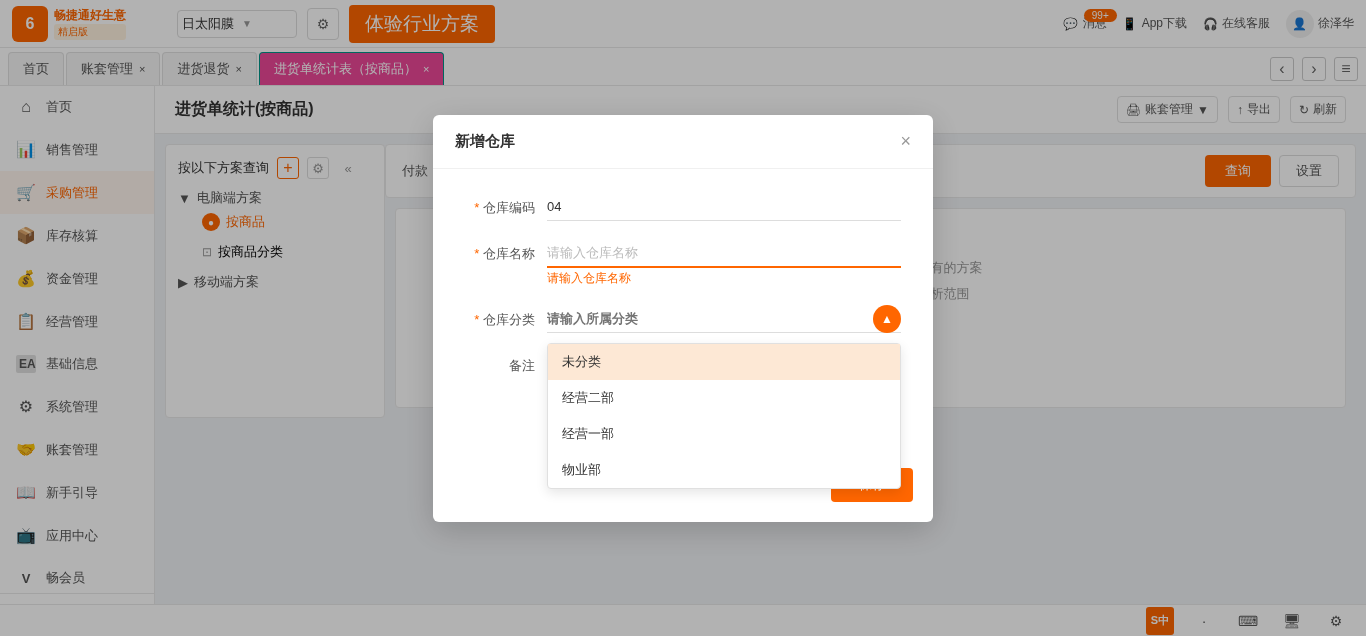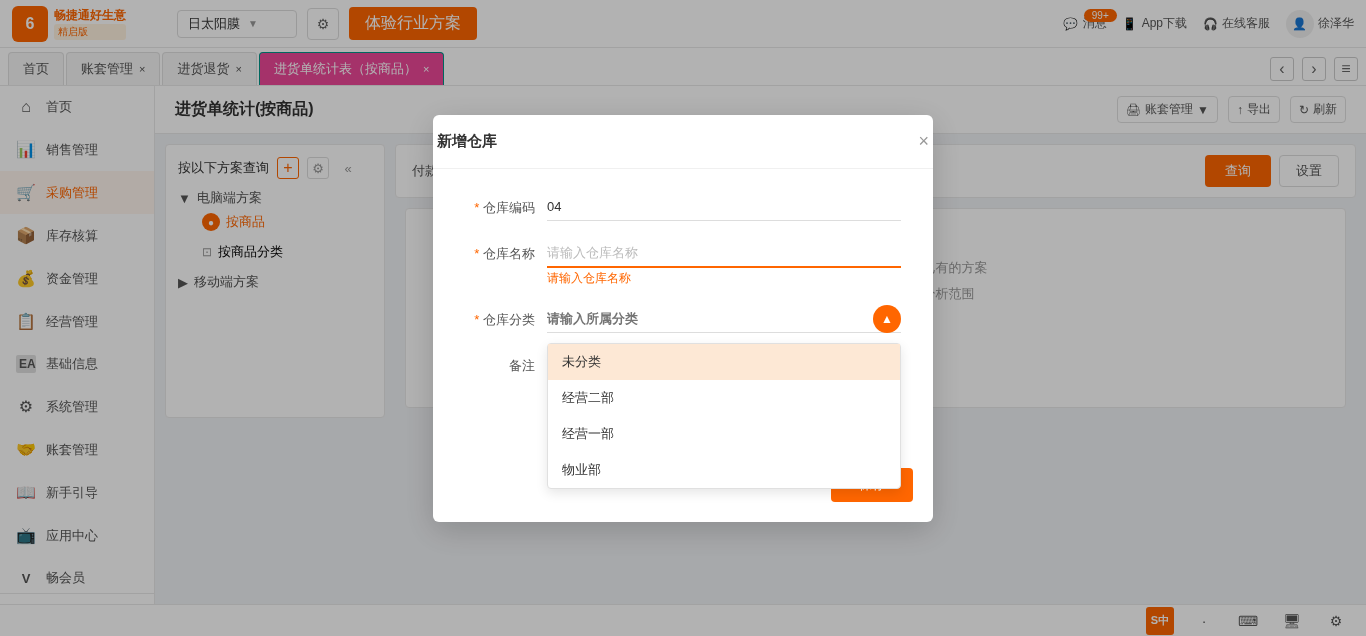--- a/index.html
+++ b/index.html
@@ -34,21 +34,21 @@
       font-weight: bold;
       font-size: 16px;
     }
     .logo-badge { font-size: 10px; color: #f60; background: #fff3e0; padding: 1px 4px; border-radius: 3px; }
     .store-selector {
       display: flex;
       align-items: center;
       gap: 8px;
       border: 1px solid #ddd;
       border-radius: 4px;
-      padding: 4px 10px;
+      padding: 4px 4px;
       cursor: pointer;
       min-width: 120px;
       background: #fff;
     }
     .store-selector span { color: #333; font-size: 13px; }
     .store-selector .arrow { color: #999; font-size: 10px; }
     .gear-btn {
       width: 32px; height: 32px;
       border: 1px solid #ddd;
       border-radius: 4px;
@@ -57,21 +57,21 @@
       color: #666;
       font-size: 14px;
     }
     .trial-btn {
       background: #f60;
       color: white;
       border: none;
       border-radius: 4px;
       padding: 6px 16px;
       cursor: pointer;
-      font-size: 16px;
+      font-size: 19px;
     }
     .header-right {
       margin-left: auto;
       display: flex;
       align-items: center;
       gap: 16px;
     }
     .header-right-item {
       display: flex;
       align-items: center;
@@ -262,21 +262,21 @@
     .modal {
       background: #fff;
       border-radius: 6px;
       width: 500px;
       box-shadow: 0 8px 32px rgba(0,0,0,0.18);
       position: relative;
       z-index: 101;
       padding-bottom: 0;
     }
     .modal-header {
-      padding: 16px 4px;
+      padding: 16px 22px;
       border-bottom: 1px solid #f0f0f0;
       display: flex;
       align-items: center;
       justify-content: space-between;
     }
     .modal-title { font-size: 15px; font-weight: bold; color: #333; }
     .modal-close { cursor: pointer; font-size: 18px; color: #999; }
     .modal-body { padding: 24px 32px; }
     .form-field {
       display: flex;
@@ -528,21 +528,21 @@
           <span>↑</span>
           <span>导出</span>
         </div>
         <div class="action-btn">
           <span>↻</span>
           <span>刷新</span>
         </div>
       </div>
     </div>
 
-    <div style="display:flex;margin:10px 10px 6px 10px;gap:10px;">
+    <div style="display:flex;margin:10px 10px 6px 10px;">
 
       <div style="background:#fff;border:1px solid #e8e8e8;border-radius:4px;padding:12px;width:220px;flex-shrink:0;">
         <div style="display:flex;align-items:center;gap:8px;margin-bottom:10px;">
           <span style="font-size:13px;color:#333;white-space:nowrap;">按以下方案查询</span>
           <span style="width:22px;height:22px;border:1px solid #f60;border-radius:3px;color:#f60;display:inline-flex;align-items:center;justify-content:center;cursor:pointer;font-size:16px;">+</span>
           <span style="width:22px;height:22px;border:1px solid #ddd;border-radius:3px;color:#999;display:inline-flex;align-items:center;justify-content:center;cursor:pointer;font-size:13px;">⚙</span>
           <span style="width:22px;height:22px;color:#999;display:inline-flex;align-items:center;justify-content:center;cursor:pointer;font-size:13px;">«</span>
         </div>
         <div class="tree-section">
           <div class="tree-header">

